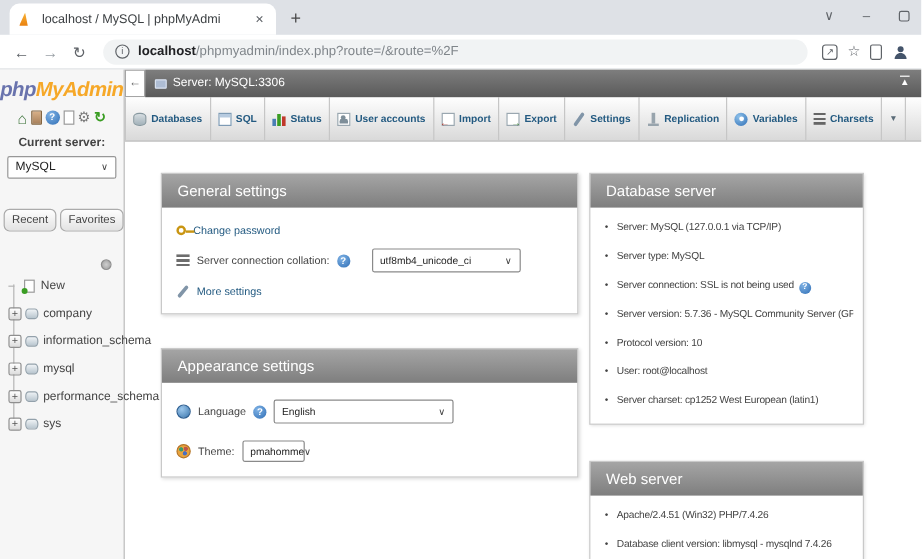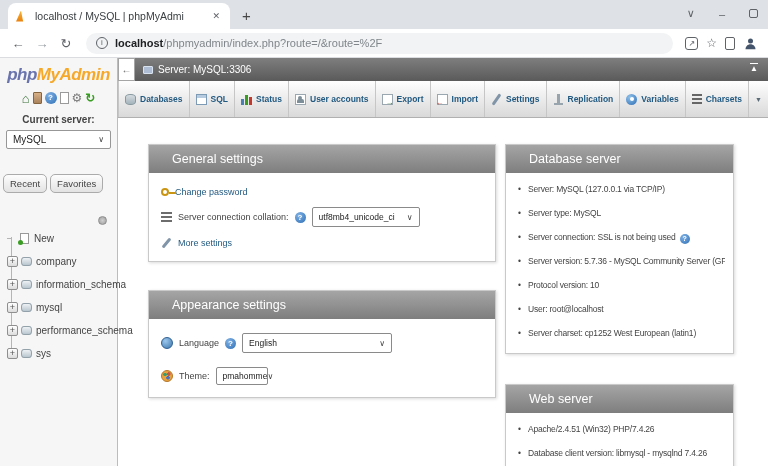--- a/index.html
+++ b/index.html
@@ -23,21 +23,21 @@
   .url { font-size:11px; color:#202124; white-space:nowrap; }
   .url .upath { color:#80868b; }
   .tbic { color:#5f6368; font-size:12px; }
   .shareic { width:13px; height:13px; border:1px solid #5f6368; border-radius:3px; font-size:8px; line-height:11px; text-align:center; color:#5f6368; }
   .splitic { width:10px; height:13px; border:1px solid #5f6368; border-radius:2px; }
 
   
   .app { display:flex; height:408px; }
 
   
-  .sidebar { width:118px; flex:none; background:#f6f6f6; border-right:1px solid #bcbcbc; position:relative; }
+  .sidebar { width:104px; flex:none; background:#f6f6f6; border-right:1px solid #bcbcbc; position:relative; }
   .logo { text-align:center; margin-top:7px; font-size:17px; font-weight:bold; font-style:italic; letter-spacing:-0.5px; }
   .logo .lphp { color:#6973ad; } .logo .lmya { color:#f6a828; }
   .sideicons { display:flex; justify-content:center; align-items:center; gap:3px; margin-top:6px; height:14px; }
   .ic-home { color:#387036; font-size:13px; line-height:13px; }
   .ic-door { width:9px; height:12px; background:linear-gradient(#d8b088,#a9815b); border:1px solid #84653f; border-radius:1px; }
   .ic-help { width:12px; height:12px; border-radius:50%; background:radial-gradient(circle at 35% 30%, #7fb2e5, #2f6eb5); color:#fff; font-size:8px; font-weight:bold; line-height:12px; text-align:center; flex:none; }
   .ic-docs { width:9px; height:12px; background:#fff; border:1px solid #9a9a9a; }
   .ic-gear { color:#7a7a7a; font-size:12px; line-height:12px; }
   .ic-refresh { color:#3a9d23; font-size:12px; font-weight:bold; line-height:12px; }
   .curlabel { text-align:center; font-size:10px; color:#444; margin-top:9px;font-weight:bold; }
@@ -78,28 +78,28 @@
   .nic-repl { } .nic-repl::before { content:""; position:absolute; left:4px; top:0; width:3px; height:9px; background:#98a4ad; } .nic-repl::after { content:""; position:absolute; left:1px; bottom:0; width:9px; height:2px; background:#98a4ad; }
   .nic-vars { border-radius:50%; background:radial-gradient(circle at 35% 30%, #8ec1ea, #2f6eb5); } .nic-vars::after { content:""; position:absolute; left:3.5px; top:3.5px; width:4px; height:4px; border-radius:50%; background:#fff; }
   .nic-charset { background:repeating-linear-gradient(to bottom,#666 0 2px,transparent 2px 4px); width:10px; height:10px; }
   .nmore { color:#5a6b77; font-size:7px; }
 
   
   .content { flex:1; display:flex; align-items:flex-start; gap:9px; padding:26px 0 0 30px; overflow:hidden; }
   .col-left { width:348px; flex:none; display:flex; flex-direction:column; gap:28px; }
   .col-right { width:229px; flex:none; display:flex; flex-direction:column; gap:30px; }
   .panel { border:1px solid #c9c9c9; background:#fff; box-shadow:1px 1px 3px rgba(0,0,0,.15); }
-  .panel-h { height:28px; background:linear-gradient(#a5a5a5,#7e7e7e); color:#fff; font-size:12.5px; display:flex; align-items:center; padding:0 23px; }
+  .panel-h { height:28px; background:linear-gradient(#a5a5a5,#7e7e7e); color:#fff; font-size:12.5px; display:flex; align-items:center; padding:0 13px; }
   .panel-b { padding:10px 12px 12px; }
   .frow { display:flex; align-items:center; gap:6px; margin-top:10px; }
   .frow:first-child { margin-top:4px; }
   .plink { color:#235a81; font-size:9px; text-decoration:none; }
   .plabel { color:#444; font-size:9px; }
   .sel { background:#fff; border:1px solid #8a8a8a; border-radius:2px; height:20px; display:flex; align-items:center; justify-content:space-between; padding:0 6px; font-size:8.5px; color:#222; }
-  .sel-collation { width:108px; margin-left:0; }
+  .sel-collation { width:124px; margin-left:12px; }
   .sel-lang { width:150px; }
   .sel-theme { width:52px; height:18px; }
   .hint { width:11px; height:11px; border-radius:50%; background:radial-gradient(circle at 35% 30%, #7fb2e5, #2f6eb5); color:#fff; font-size:8px; font-weight:bold; line-height:11px; text-align:center; flex:none; display:inline-block; }
   .ic-key { width:8px; height:8px; border:2px solid #c99512; border-radius:50%; position:relative; flex:none; } .ic-key::after { content:""; position:absolute; left:6px; top:2px; width:7px; height:2px; background:#c99512; }
   .ic-list { width:11px; height:10px; background:repeating-linear-gradient(to bottom,#6d6d6d 0 2px,transparent 2px 4px); flex:none; }
   .ic-wrench2 { width:11px; height:12px; position:relative; flex:none; } .ic-wrench2::before { content:""; position:absolute; left:4px; top:0; width:3px; height:12px; background:#8195a8; border-radius:2px; transform:rotate(40deg); }
   .ic-globe { width:12px; height:12px; border-radius:50%; background:radial-gradient(circle at 35% 30%, #9cc7ec, #3c77ad); border:1px solid #2f6093; flex:none; }
   .ic-palette { width:12px; height:12px; border-radius:50%; border:1px solid #b5762a; flex:none;
     background:radial-gradient(circle at 30% 35%, #3a9d6f 1.5px, transparent 2px),
                radial-gradient(circle at 68% 30%, #c0544a 1.5px, transparent 2px),
@@ -227,26 +227,26 @@
               <i></i>
               <i></i>
             </span>
             <span>Status</span>
           </span>
         <span class="ntab">
             <span class="nic nic-users"></span>
             <span>User accounts</span>
           </span>
         <span class="ntab">
+            <span class="nic nic-import"></span>
+            <span>Import</span>
+          </span>
+        <span class="ntab">
             <span class="nic nic-export"></span>
             <span>Export</span>
-          </span>
-        <span class="ntab">
-            <span class="nic nic-import"></span>
-            <span>Import</span>
           </span>
         <span class="ntab">
             <span class="nic nic-wrench"></span>
             <span>Settings</span>
           </span>
         <span class="ntab">
             <span class="nic nic-repl"></span>
             <span>Replication</span>
           </span>
         <span class="ntab">

